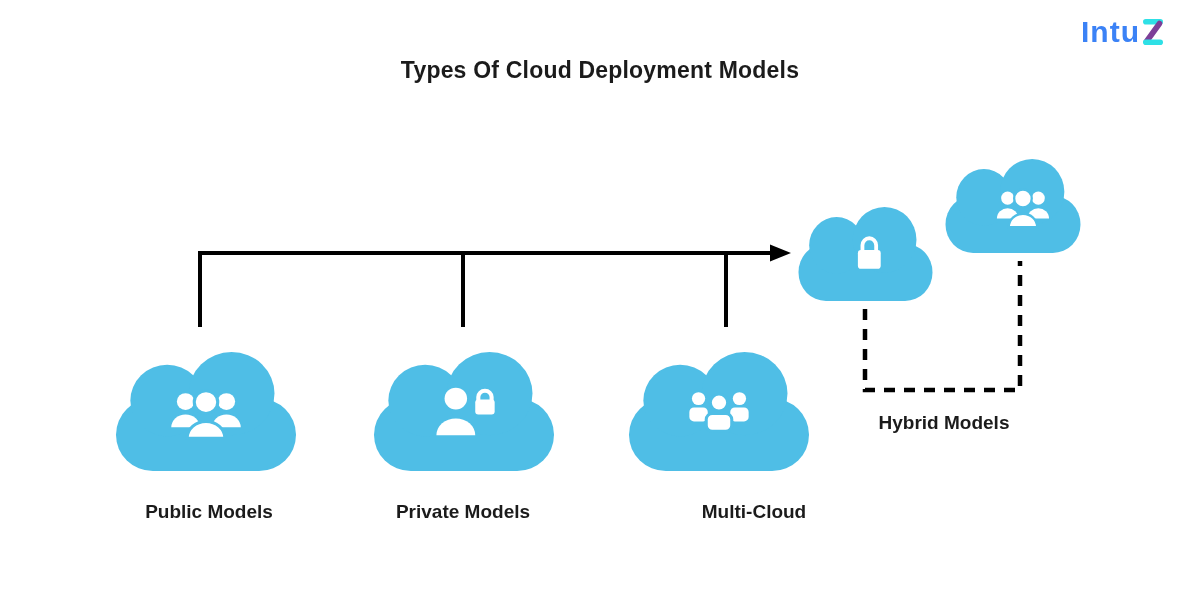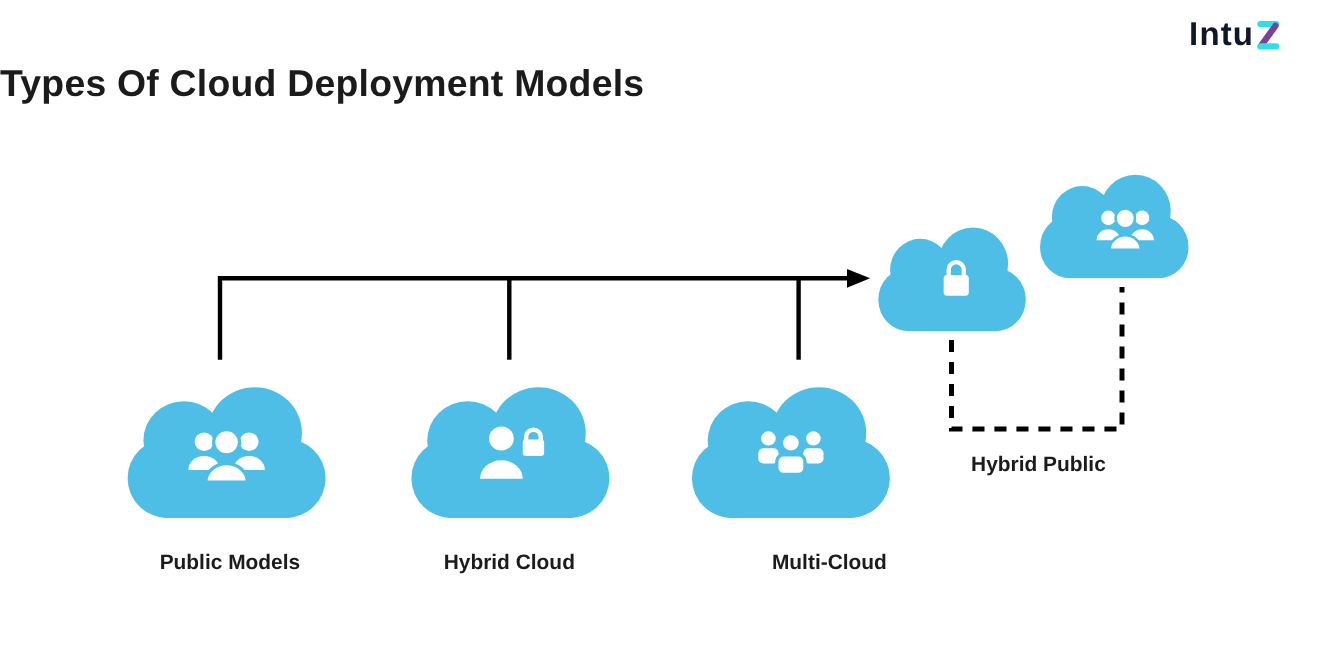--- a/index.html
+++ b/index.html
@@ -1,26 +1,26 @@
 <!DOCTYPE html>
 <html><head>
 <meta charset="utf-8">
 <style>
   html,body{margin:0;padding:0;background:#ffffff;}
   .canvas{
     position:relative;width:1200px;height:597px;background:#ffffff;
     font-family:"Liberation Sans",sans-serif;overflow:hidden;
   }
   .title{
-    position:absolute;top:57px;left:0;width:1200px;
-    font-size:34px;font-weight:bold;color:#1b1b1b;letter-spacing:.2px;
+    position:absolute;top:57px;left:0;width:1200px;text-align:center;
+    font-size:23px;font-weight:bold;color:#1b1b1b;letter-spacing:.2px;
   }
   .logo{
     position:absolute;top:17px;right:36px;display:flex;align-items:center;
-    font-size:30px;font-weight:bold;color:#0f172a;letter-spacing:1px;line-height:1;text-align:right;
+    font-size:30px;font-weight:bold;color:#3b82f6;letter-spacing:1px;line-height:1;text-align:right;
   }
   .logo .z-svg{margin-left:2px;display:block;}
   .connectors{position:absolute;left:0;top:0;width:1200px;height:597px;}
   .cloud{position:absolute;}
   .label{
     position:absolute;transform:translateX(-50%);white-space:nowrap;
     font-size:19px;font-weight:bold;color:#1b1b1b;
   }
 </style>
 </head>
@@ -104,17 +104,17 @@
     <use href="#cloudShape" fill="#4FBEE6"></use>
     <use href="#lockIcon" fill="#ffffff" transform="translate(77,40)"></use>
   </svg>
 
   <svg class="cloud" style="left:944px;top:155px;width:138px;height:98px" viewBox="0 0 180 125" preserveAspectRatio="none">
     <use href="#cloudShape" fill="#4FBEE6"></use>
     <use href="#peopleIcon" fill="#ffffff" transform="translate(68,40)"></use>
   </svg>
 
   <div class="label" style="left:209px;top:501px">Public Models</div>
-  <div class="label" style="left:463px;top:501px">Hybrid Cloud</div>
+  <div class="label" style="left:463px;top:501px">Private Models</div>
   <div class="label" style="left:754px;top:501px">Multi-Cloud</div>
-  <div class="label" style="left:944px;top:412px">Hybrid Public</div>
+  <div class="label" style="left:944px;top:412px">Hybrid Models</div>
 
 </div>
 
 </body></html>

